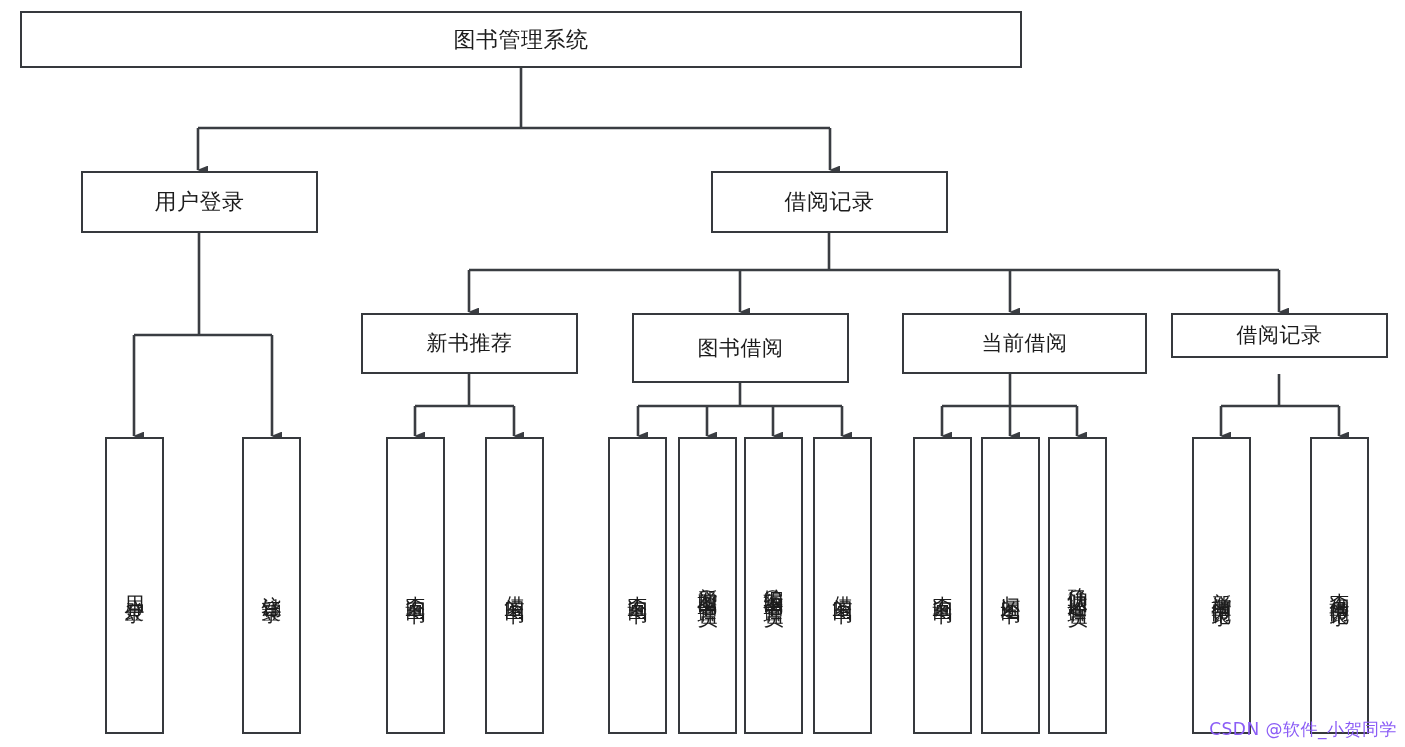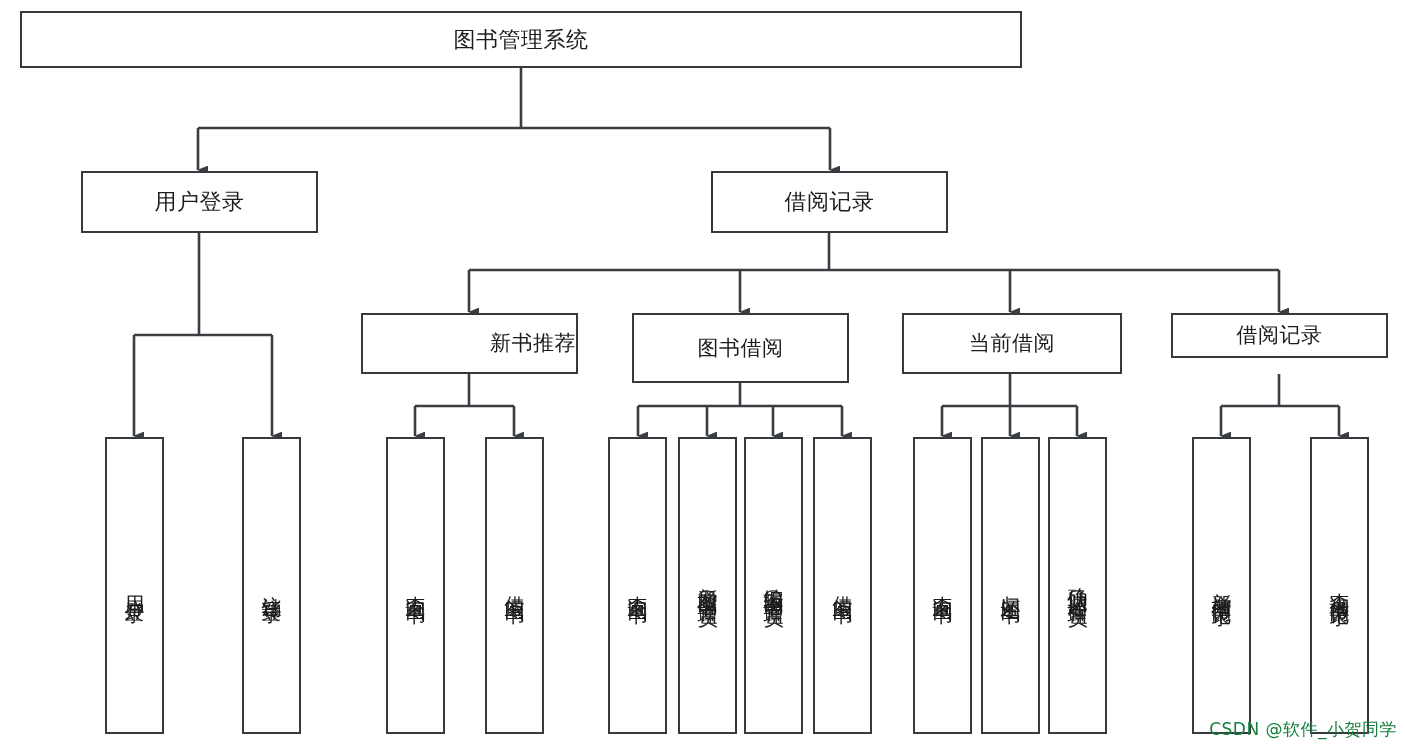--- a/index.html
+++ b/index.html
@@ -51,21 +51,21 @@
     letter-spacing: 3px;
     font-size: 20px;
   }
   .node-box.root .node-label { font-size: 22px; }
   .node-box.level2 .node-label { font-size: 22px; }
   .node-box.level3 .node-label { font-size: 21px; }
   #watermark {
     position: absolute;
     right: 8px;
     bottom: 6px;
-    color: #15803d;
+    color: #8b5cf6;
     font-size: 17px;
     letter-spacing: 0.5px;
     z-index: 5;
     font-family: "DejaVu Sans", "Liberation Sans", sans-serif;
     white-space: nowrap;
   }
 </style>
 </head>
 <body>
 
@@ -127,27 +127,27 @@
     <span class="node-label">图书管理系统</span>
   </div>
 
   <div class="node-box level2" style="left:81px; top:171px; width:237px; height:62px;">
     <span class="node-label">用户登录</span>
   </div>
   <div class="node-box level2" style="left:711px; top:171px; width:237px; height:62px;">
     <span class="node-label">借阅记录</span>
   </div>
 
-  <div class="node-box level3" style="left:361px; top:313px; width:217px; height:61px;justify-content:flex-end;">
+  <div class="node-box level3" style="left:361px; top:313px; width:217px; height:61px;">
     <span class="node-label">新书推荐</span>
   </div>
   <div class="node-box level3" style="left:632px; top:313px; width:217px; height:70px;">
     <span class="node-label">图书借阅</span>
   </div>
-  <div class="node-box level3" style="left:902px; top:313px; width:220px; height:61px;">
+  <div class="node-box level3" style="left:902px; top:313px; width:245px; height:61px;">
     <span class="node-label">当前借阅</span>
   </div>
   <div class="node-box level3" style="left:1171px; top:313px; width:217px; height:45px;">
     <span class="node-label">借阅记录</span>
   </div>
 
   <div class="node-box vertical" style="left:105px; top:437px; width:59px; height:297px;">
     <span class="node-label">用户登录</span>
   </div>
   <div class="node-box vertical" style="left:242px; top:437px; width:59px; height:297px;">

